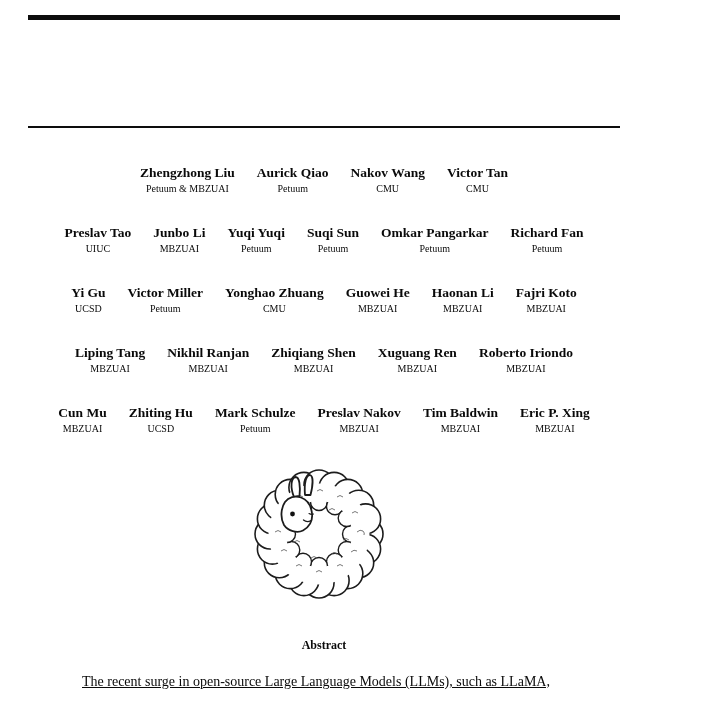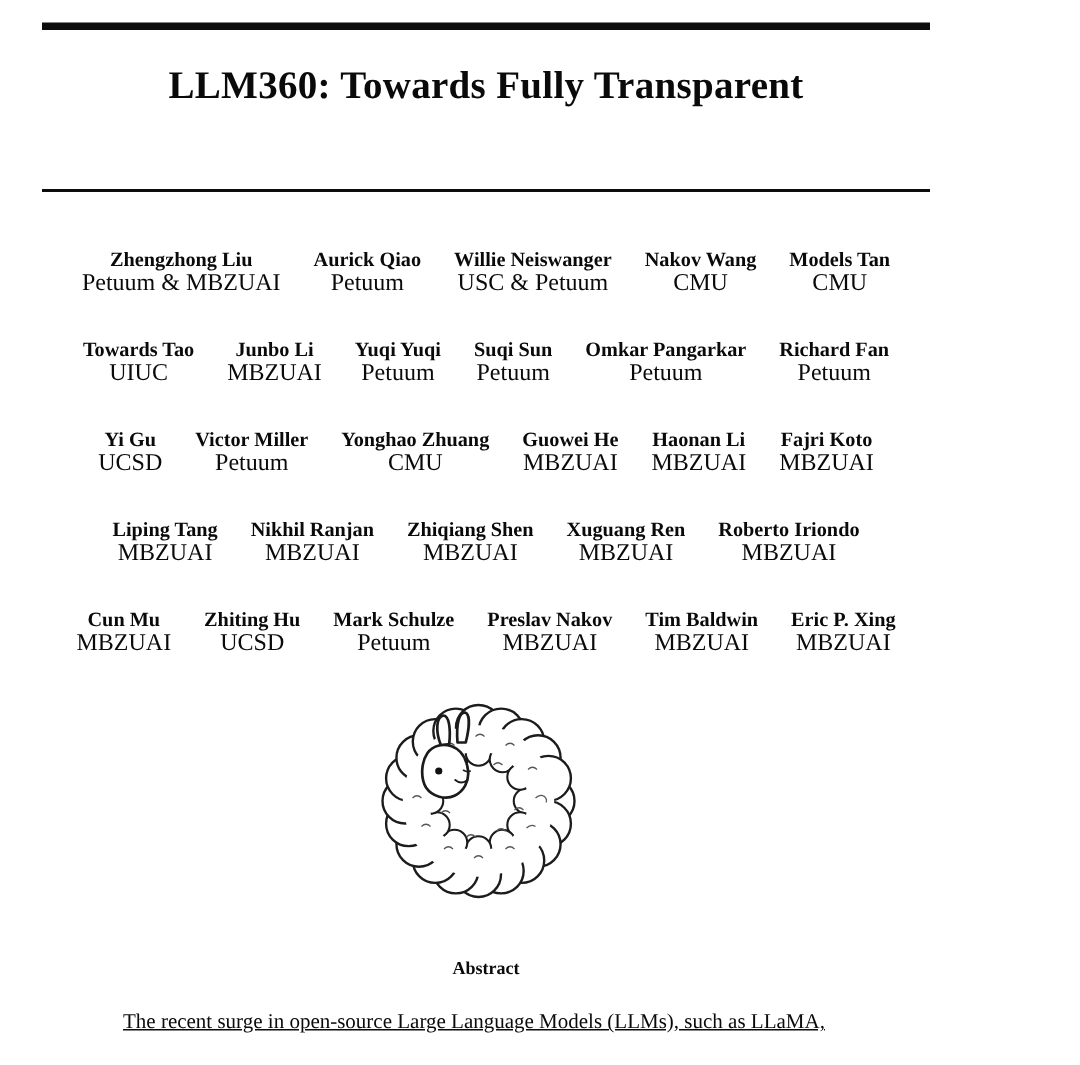--- a/index.html
+++ b/index.html
@@ -25,21 +25,21 @@
   .authors { top:165px; }
   .author-row {
     display:flex;
     justify-content:center;
     align-items:flex-start;
     column-gap:22px;
     margin-bottom:29px;
   }
   .author { text-align:center; white-space:nowrap; }
   .author-name  { font-weight:bold; font-size:13.5px; line-height:16px; }
-  .author-affil { font-size:16px; line-height:15px; }
+  .author-affil { font-size:10px; line-height:15px; }
   .logo { position:absolute; left:239px; top:450px; width:160px; height:160px; }
   .logo svg { display:block; width:160px; height:160px; }
   .abstract-heading {
     top:636px;
     text-align:center;
     font-weight:bold;
     font-size:12px;
     line-height:18px;
   }
   .abstract-text {
@@ -52,51 +52,46 @@
     text-decoration:underline;
   }
   .abstract-line { white-space:nowrap; }
 </style>
 </head>
 <body>
 
 <div class="col rule-thick"></div>
 
 <div class="col title">
-  <div>LLM360: Towards Fully Transparent</div>
 </div>
 
 <div class="col rule-thin"></div>
 
 <div class="col authors">
     <div class="author-row">
       <div class="author">
         <div class="author-name">Zhengzhong Liu</div>
         <div class="author-affil">Petuum &amp; MBZUAI</div>
       </div>
       <div class="author">
         <div class="author-name">Aurick Qiao</div>
         <div class="author-affil">Petuum</div>
       </div>
       <div class="author">
-        <div class="author-name">Willie Neiswanger</div>
-        <div class="author-affil">USC &amp; Petuum</div>
-      </div>
-      <div class="author">
         <div class="author-name">Nakov Wang</div>
         <div class="author-affil">CMU</div>
       </div>
       <div class="author">
-        <div class="author-name">Models Tan</div>
+        <div class="author-name">Victor Tan</div>
         <div class="author-affil">CMU</div>
       </div>
     </div>
     <div class="author-row">
       <div class="author">
-        <div class="author-name">Towards Tao</div>
+        <div class="author-name">Preslav Tao</div>
         <div class="author-affil">UIUC</div>
       </div>
       <div class="author">
         <div class="author-name">Junbo Li</div>
         <div class="author-affil">MBZUAI</div>
       </div>
       <div class="author">
         <div class="author-name">Yuqi Yuqi</div>
         <div class="author-affil">Petuum</div>
       </div>

